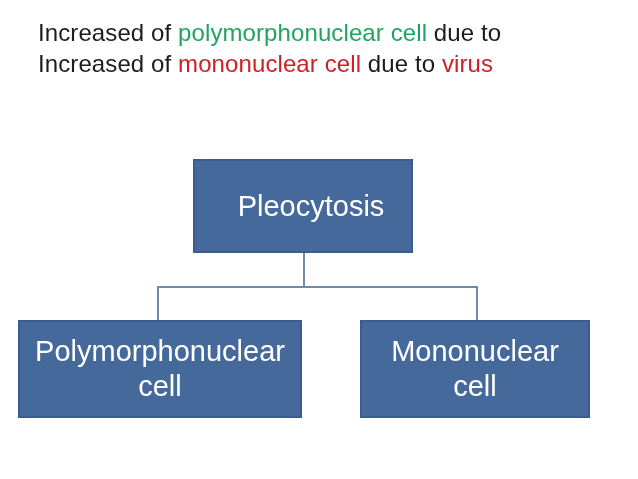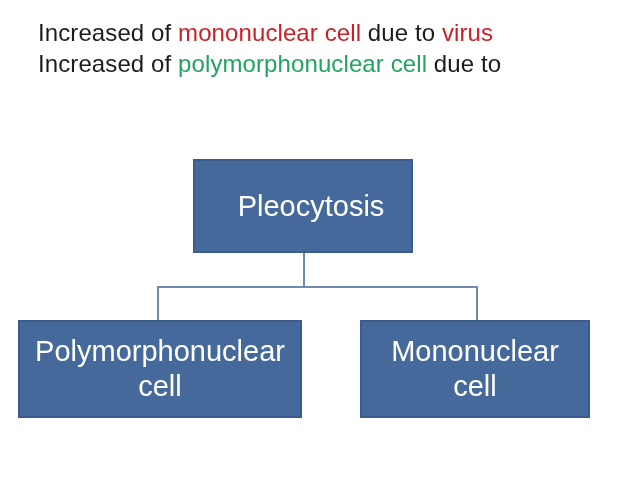--- a/index.html
+++ b/index.html
@@ -56,22 +56,22 @@
   .conn-horizontal { left: 157px; top: 286px; width: 321px; height: 2px;  }
   .conn-drop-left  { left: 157px; top: 287px; width: 2px;   height: 33px; }
   .conn-drop-right { left: 476px; top: 287px; width: 2px;   height: 33px; }
 </style>
 </head>
 <body>
 
 <div class="slide">
 
   <div class="caption">
+    <div class="line"><span>Increased of </span><span class="hl-green">polymorphonuclear cell</span><span> due to</span></div>
     <div class="line"><span>Increased of </span><span class="hl-red">mononuclear cell</span><span> due to </span><span class="hl-red">virus</span></div>
-    <div class="line"><span>Increased of </span><span class="hl-green">polymorphonuclear cell</span><span> due to</span></div>
   </div>
 
   <div class="connector conn-stem"></div>
   <div class="connector conn-horizontal"></div>
   <div class="connector conn-drop-left"></div>
   <div class="connector conn-drop-right"></div>
 
   <div class="node node-root">
     <span>Pleocytosis</span>
   </div>

